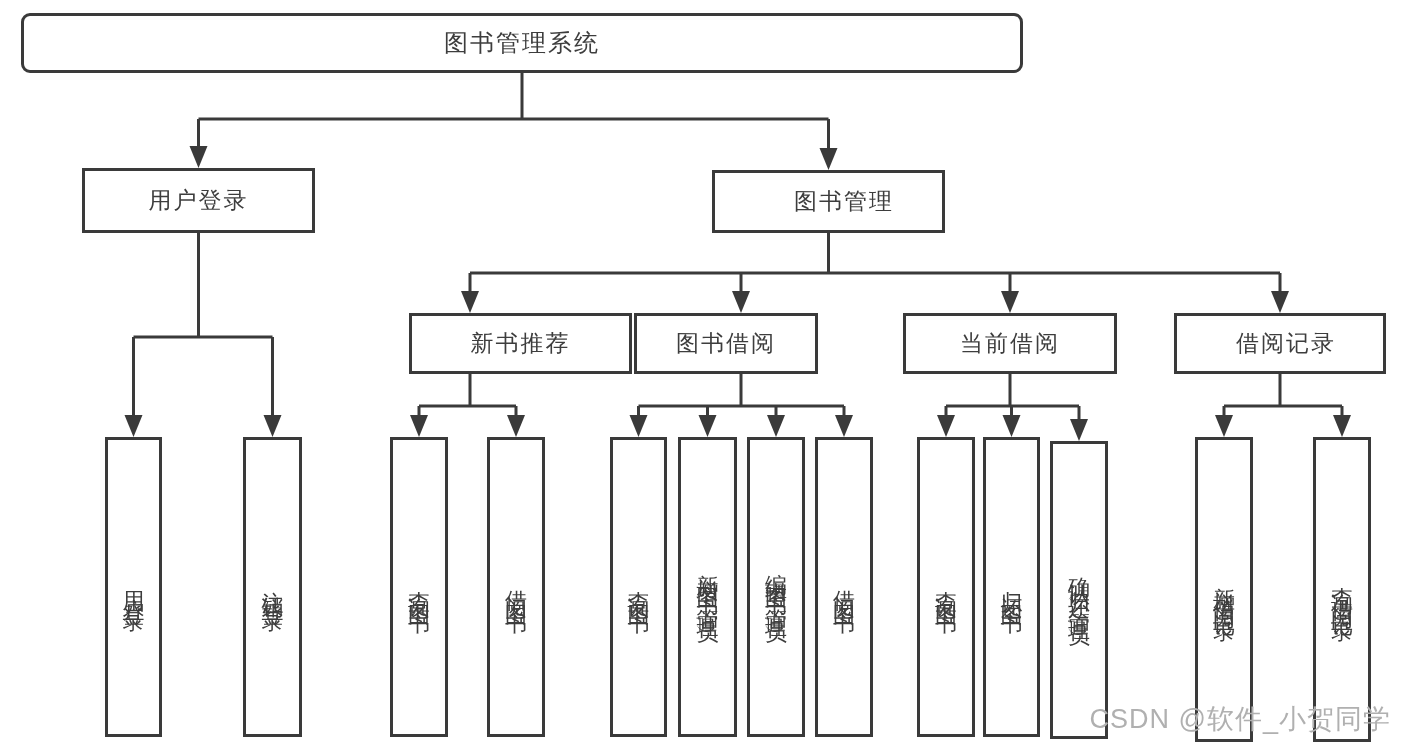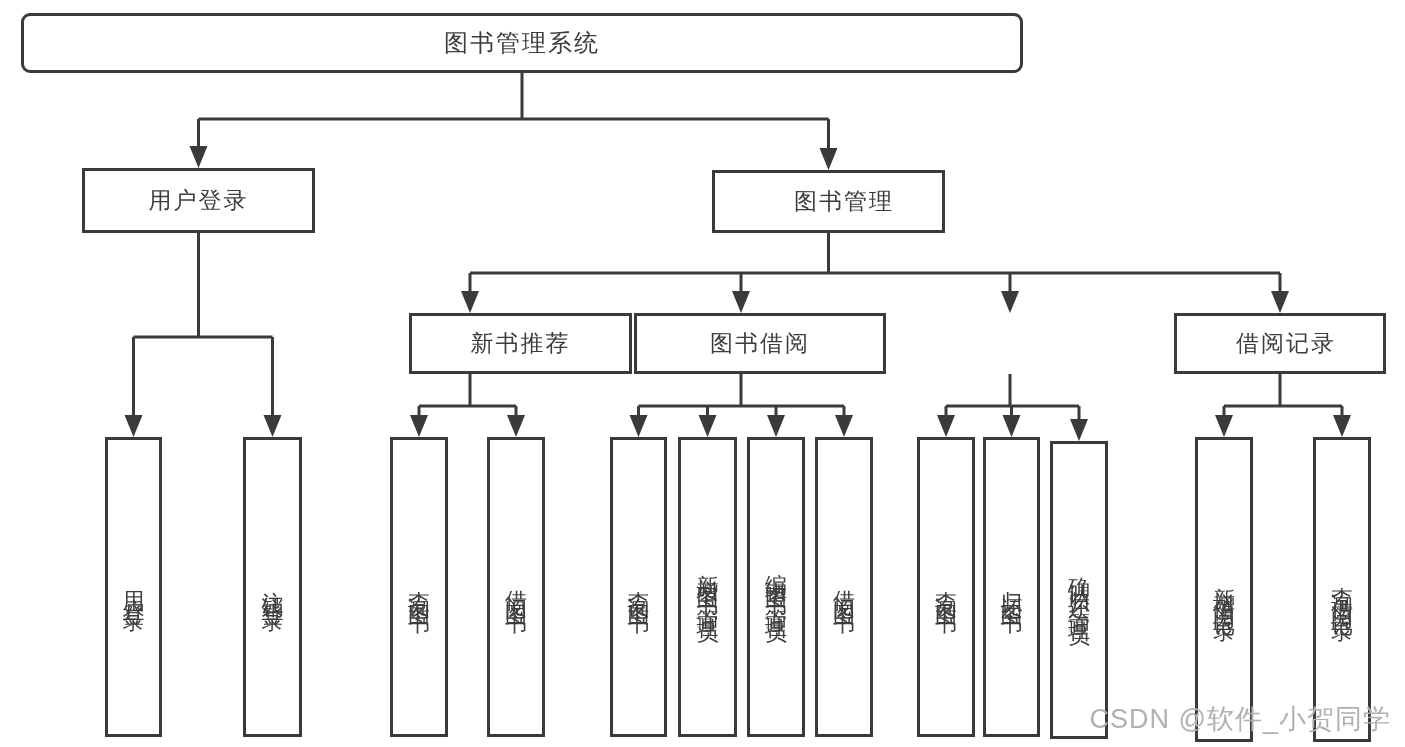--- a/index.html
+++ b/index.html
@@ -74,21 +74,22 @@
       <polygon points="1002.5,415 1020.5,415 1011.5,437" fill="#3a3a3a"></polygon>
       <polygon points="1070,419 1088,419 1079,441" fill="#3a3a3a"></polygon>
       <polygon points="1215,415 1233,415 1224,437" fill="#3a3a3a"></polygon>
       <polygon points="1333,415 1351,415 1342,437" fill="#3a3a3a"></polygon>
     </svg>
   <div id="watermark">CSDN @软件_小贺同学</div>
 <div class="node root" style="left: 21px; top: 13px; width: 1002px; height: 60px; border-radius: 9px;">图书管理系统</div>
     <div class="node" style="left: 82px; top: 168px; width: 233px; height: 65px;">用户登录</div>
     <div class="node" style="left: 712px; top: 170px; width: 233px; height: 63px; padding-left: 31px;">图书管理</div>
     <div class="node" style="left: 363px; top: 313px; width: 223px; height: 61px; margin-left: 46px;">新书推荐</div>
-    <div class="node" style="left: 634px; top: 313px; width: 252px; height: 61px;">图书借阅</div>
+    <div class="node" style="left: 634px; top: 313px; width: 184px; height: 61px;">图书借阅</div>
+    <div class="node" style="left: 903px; top: 313px; width: 214px; height: 61px;">当前借阅</div>
     <div class="node" style="left: 1174px; top: 313px; width: 212px; height: 61px; padding-left: 12px;">借阅记录</div>
     <div class="node vertical" style="left: 105px; top: 437px; width: 57px; height: 300px;">用户登录</div>
     <div class="node vertical" style="left: 243px; top: 437px; width: 59px; height: 300px;">注销登录</div>
     <div class="node vertical" style="left: 390px; top: 437px; width: 58px; height: 300px;">查询图书</div>
     <div class="node vertical" style="left: 487px; top: 437px; width: 58px; height: 300px;">借阅图书</div>
     <div class="node vertical" style="left: 610px; top: 437px; width: 57px; height: 300px;">查询图书</div>
     <div class="node vertical" style="left: 678px; top: 437px; width: 59px; height: 300px;">新增图书（管理员）</div>
     <div class="node vertical" style="left: 747px; top: 437px; width: 58px; height: 300px;">编辑图书（管理员）</div>
     <div class="node vertical" style="left: 815px; top: 437px; width: 58px; height: 300px;">借阅图书</div>
     <div class="node vertical" style="left: 917px; top: 437px; width: 58px; height: 300px;">查询图书</div>

